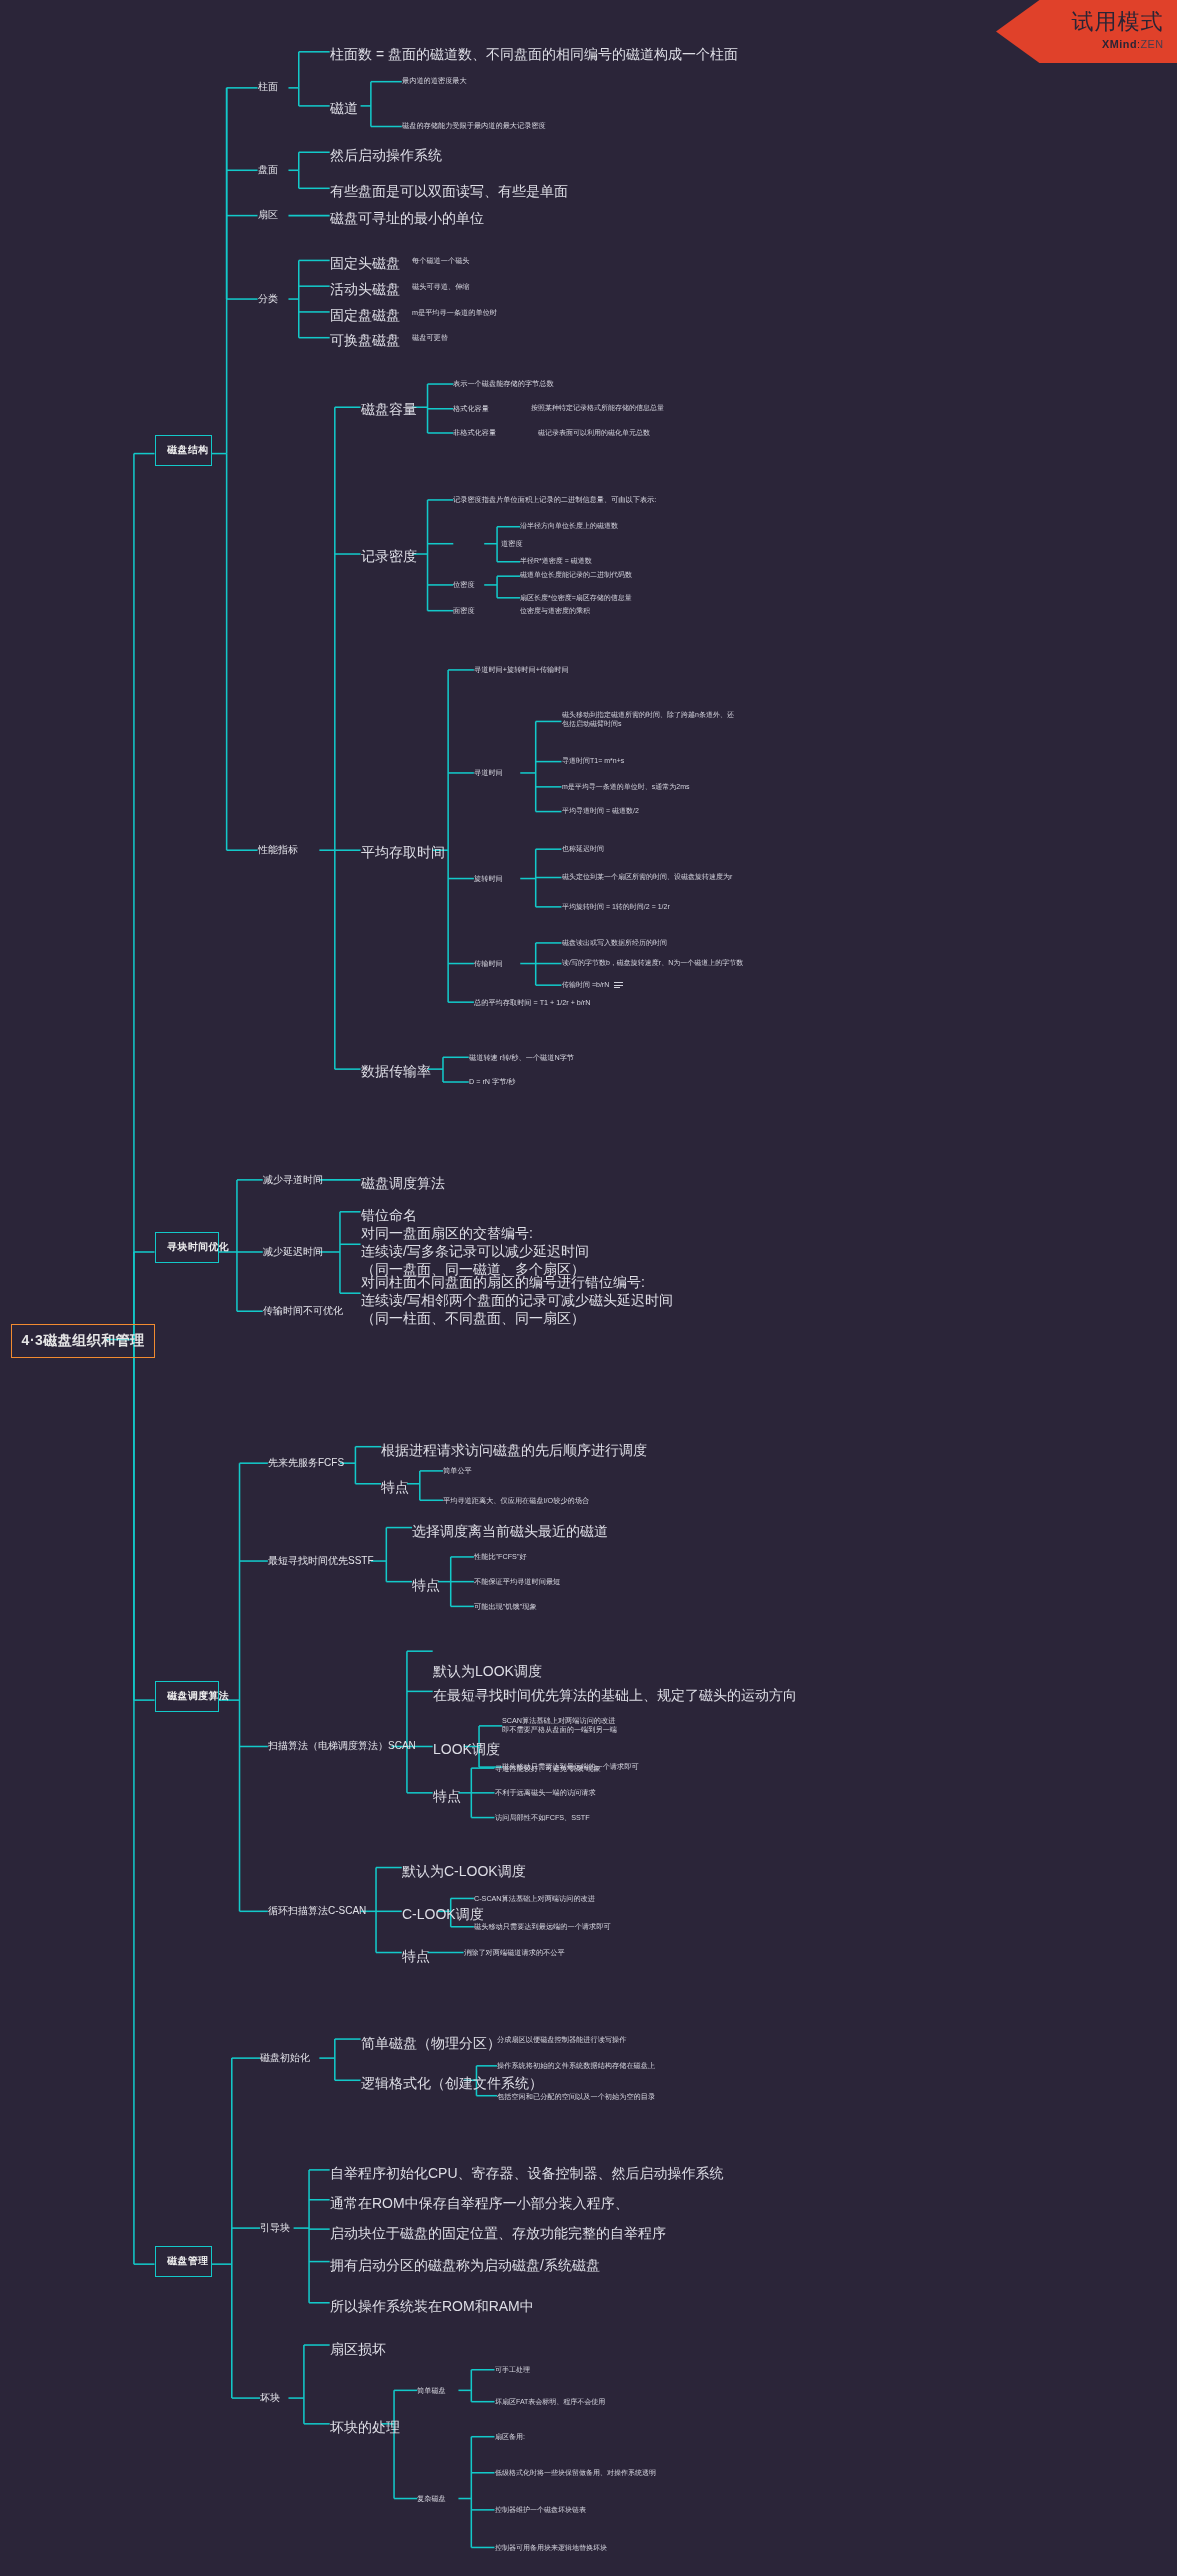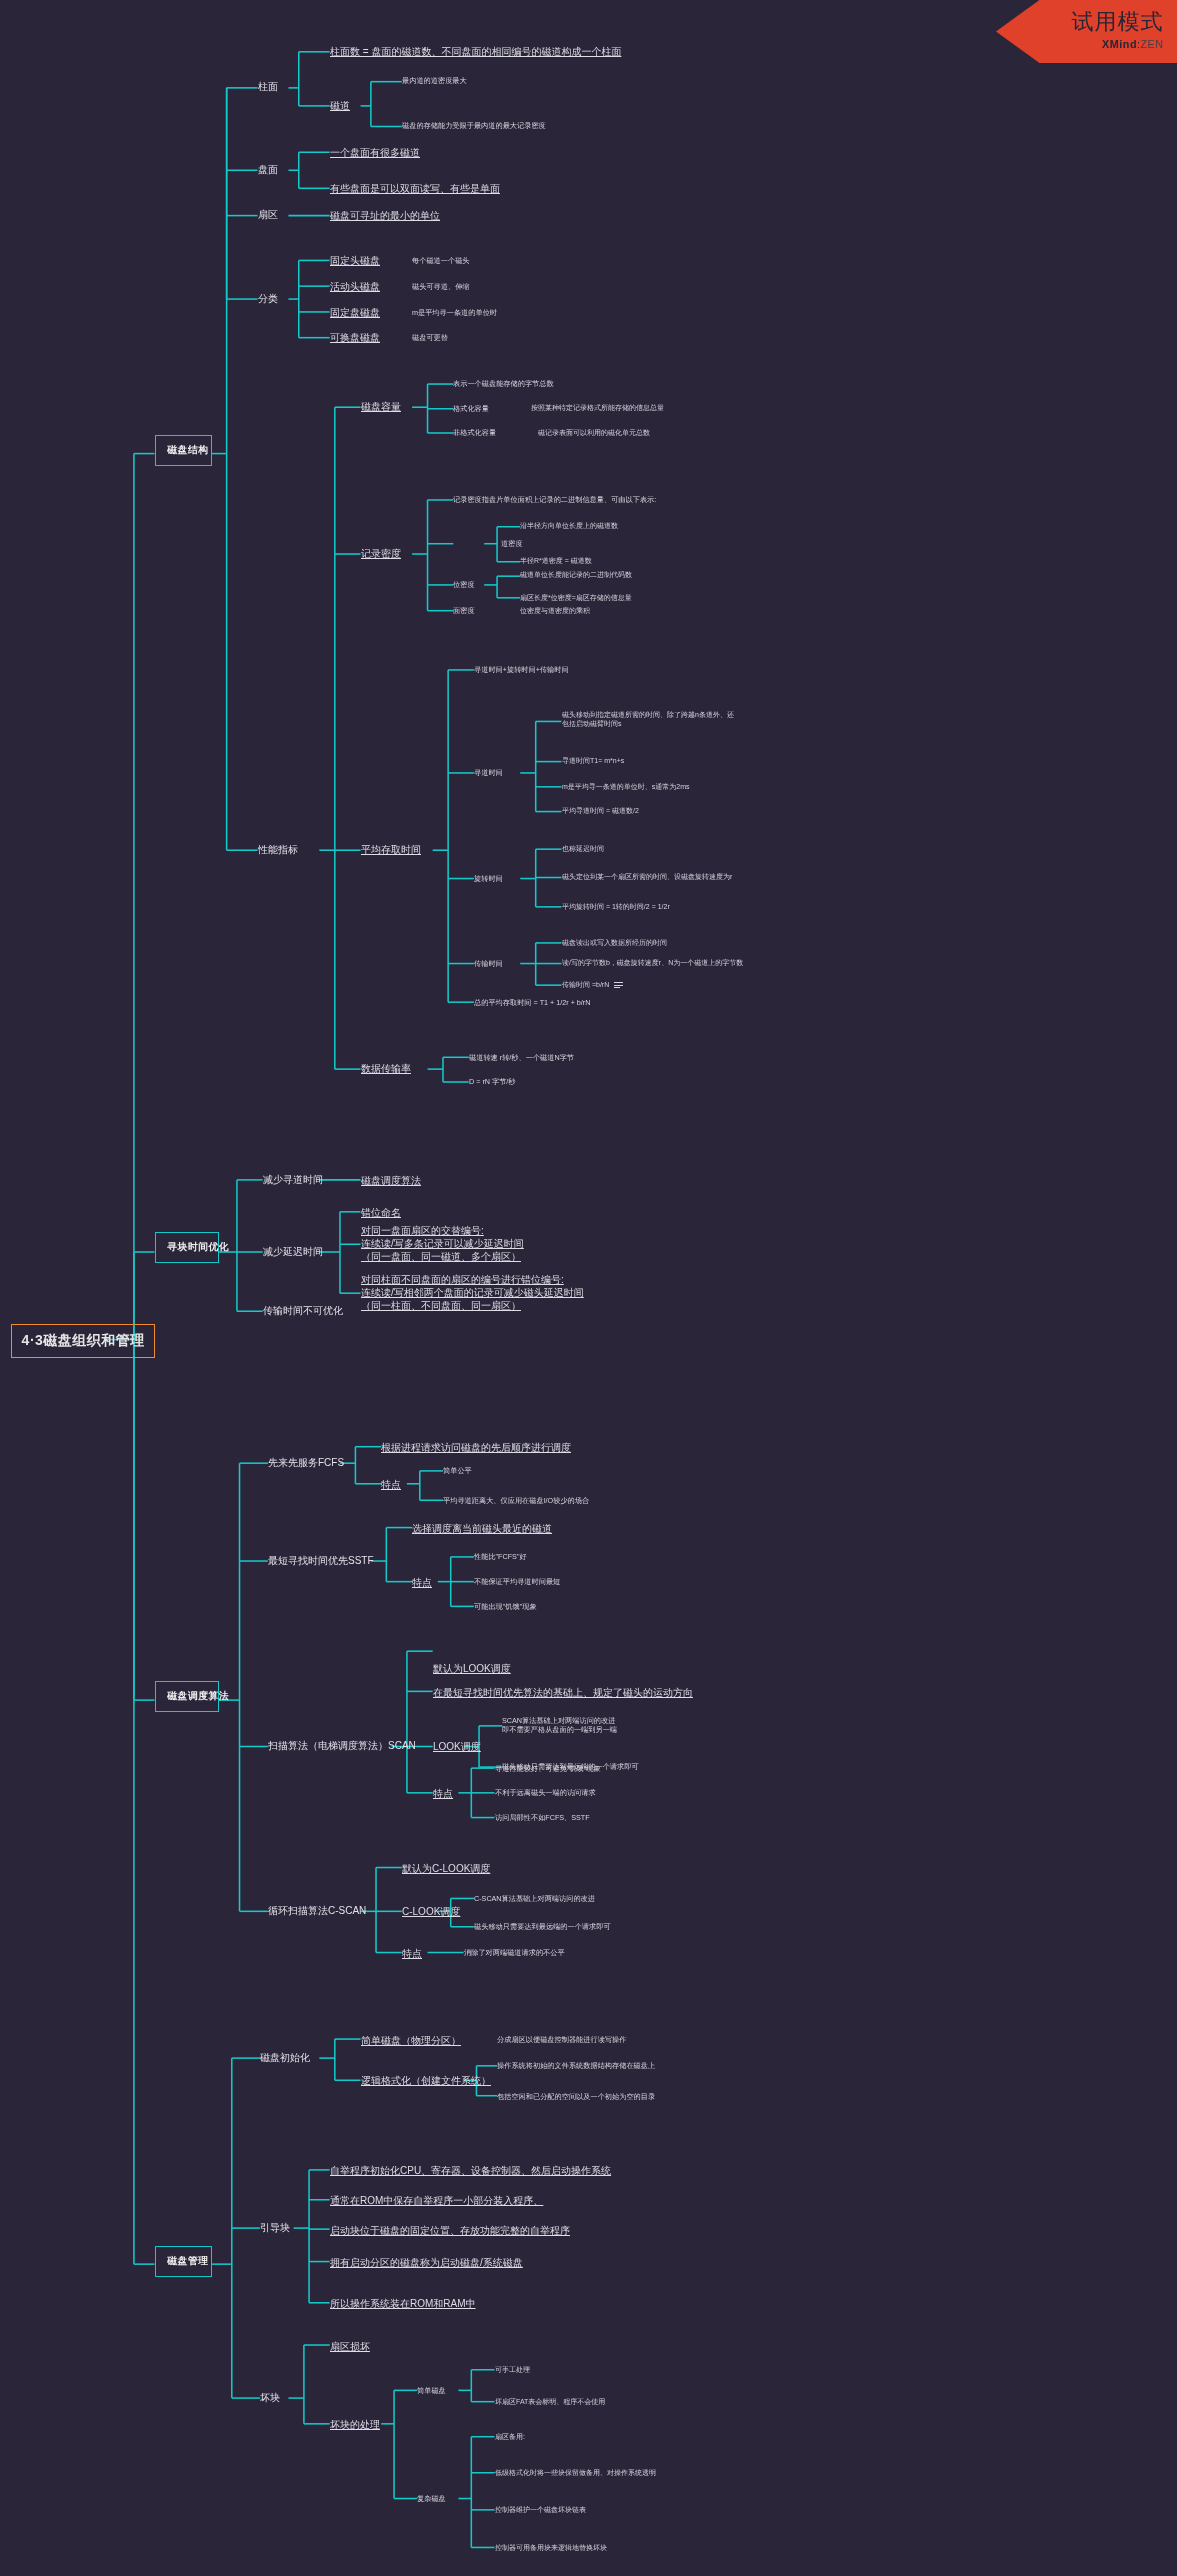--- a/index.html
+++ b/index.html
@@ -69,21 +69,21 @@
     font-weight: 700;
     font-size: 9.8px;
     padding: 8.2px 11.3px;
     letter-spacing: 0.5px;
     text-align: center;
     background: transparent;
   }
 
   
   .l2 { font-size: 10px; color: #e4e4ea; }
-  .l3 { font-size: 10px;   color: #dedee6; text-decoration: underline; }
+  .l3 { font-size: 14px;   color: #dedee6; }
   .l4 { font-size: 7.2px;   color: #d9d9e2; }
   .l5 { font-size: 7px; color: #d4d4de; }
 
   .multiline { white-space: pre-line; }
 
   .note-icon {
     display: inline-block;
     width: 8.2px; height: 6.2px;
     margin-left: 5.2px;
     vertical-align: middle;
@@ -343,21 +343,21 @@
 
 <div class="node l1" style="left:155px; top:435px; width:57px;">磁盘结构</div>
 
 <div class="node l2" style="left:258px; top:81px;">柱面</div>
 <div class="node l3" style="left:330px; top:46px;">柱面数 = 盘面的磁道数、不同盘面的相同编号的磁道构成一个柱面</div>
 <div class="node l3" style="left:330px; top:100px;">磁道</div>
 <div class="node l4" style="left:402px; top:76px;">最内道的道密度最大</div>
 <div class="node l4" style="left:402px; top:121px;">磁盘的存储能力受限于最内道的最大记录密度</div>
 
 <div class="node l2" style="left:258px; top:164px;">盘面</div>
-<div class="node l3" style="left:330px; top:147px;">一个盘面有很多磁道</div>
+<div class="node l3" style="left:330px; top:147px;">然后启动操作系统</div>
 <div class="node l3" style="left:330px; top:183px;">有些盘面是可以双面读写、有些是单面</div>
 
 <div class="node l2" style="left:258px; top:209px;">扇区</div>
 <div class="node l3" style="left:330px; top:210px;">磁盘可寻址的最小的单位</div>
 
 <div class="node l2" style="left:258px; top:293px;">分类</div>
 <div class="node l3" style="left:330px; top:255px;">固定头磁盘</div>
 <div class="node l4" style="left:412px; top:256px;">每个磁道一个磁头</div>
 <div class="node l3" style="left:330px; top:281px;">活动头磁盘</div>
 <div class="node l4" style="left:412px; top:282px;">磁头可寻道、伸缩</div>

